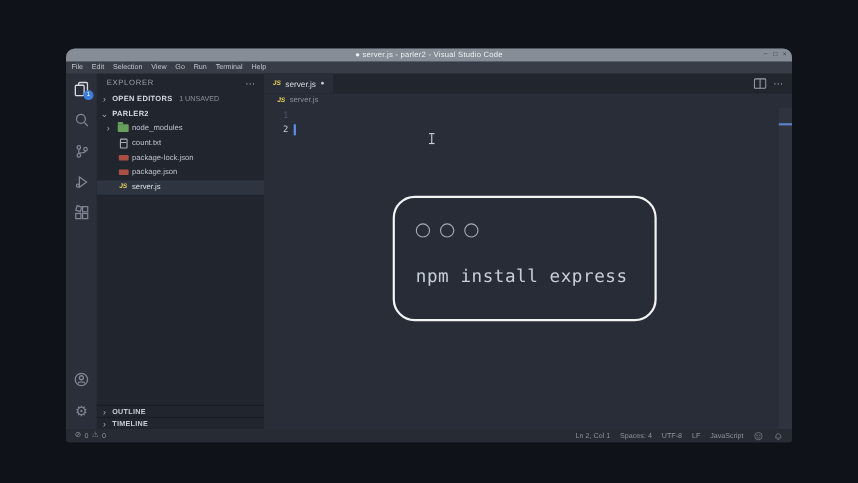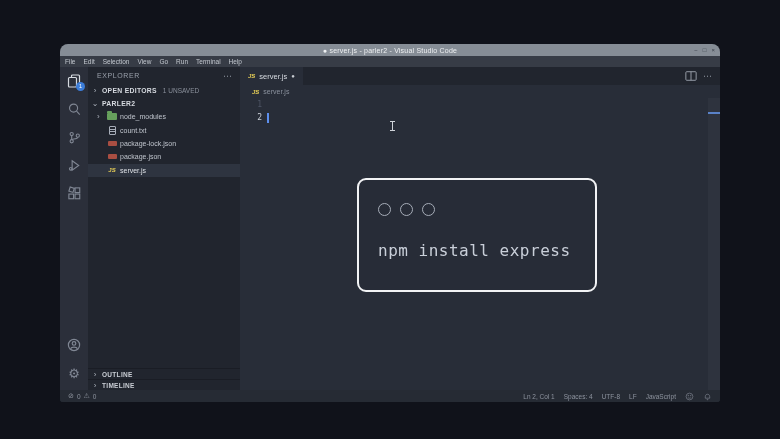--- a/index.html
+++ b/index.html
@@ -88,21 +88,21 @@
   .statusbar { height:12px; background:#262b34; border-radius:0 0 3px 3px; display:flex; align-items:center;
     justify-content:space-between; padding:0 8px; flex:0 0 auto; }
   .sb-left, .sb-right { display:flex; align-items:center; gap:9px; }
   .sb-item, .sb-count { font-size:6.5px; color:#8d939e; white-space:nowrap; }
   .sb-problems { display:flex; align-items:center; gap:3px; }
   .sb-icon { font-size:7px; color:#8d939e; line-height:8px; }
   .sb-right svg { stroke:#8d939e; fill:none; stroke-width:1; }
 
   
   .overlay-card { position:absolute; left:357px; top:178px; width:240px; height:114px;
-    background:#272c37; border:2.5px solid #f2f3f5; border-radius:9px; z-index:5; }
+    background:#272c37; border:2.5px solid #f2f3f5; border-radius:20px; z-index:5; }
   .card-dots { position:absolute; left:19px; top:23px; display:flex; gap:9px; }
   .card-dots .dot { width:13px; height:13px; border:1.6px solid #a6adb8; border-radius:50%; }
   .card-command { position:absolute; left:19px; top:61px; font-family:"DejaVu Sans Mono", monospace;
     font-size:16px; color:#c9cfd9; letter-spacing:.5px; white-space:nowrap; }
 
   
   .ibeam { position:absolute; left:390px; top:121px; width:5px; height:10px; z-index:6;
     border-top:1.5px solid #cfd3d9; border-bottom:1.5px solid #cfd3d9; }
   .ibeam:before { content:""; position:absolute; left:1.7px; top:0; width:1.5px; height:100%; background:#cfd3d9; }
 </style>

